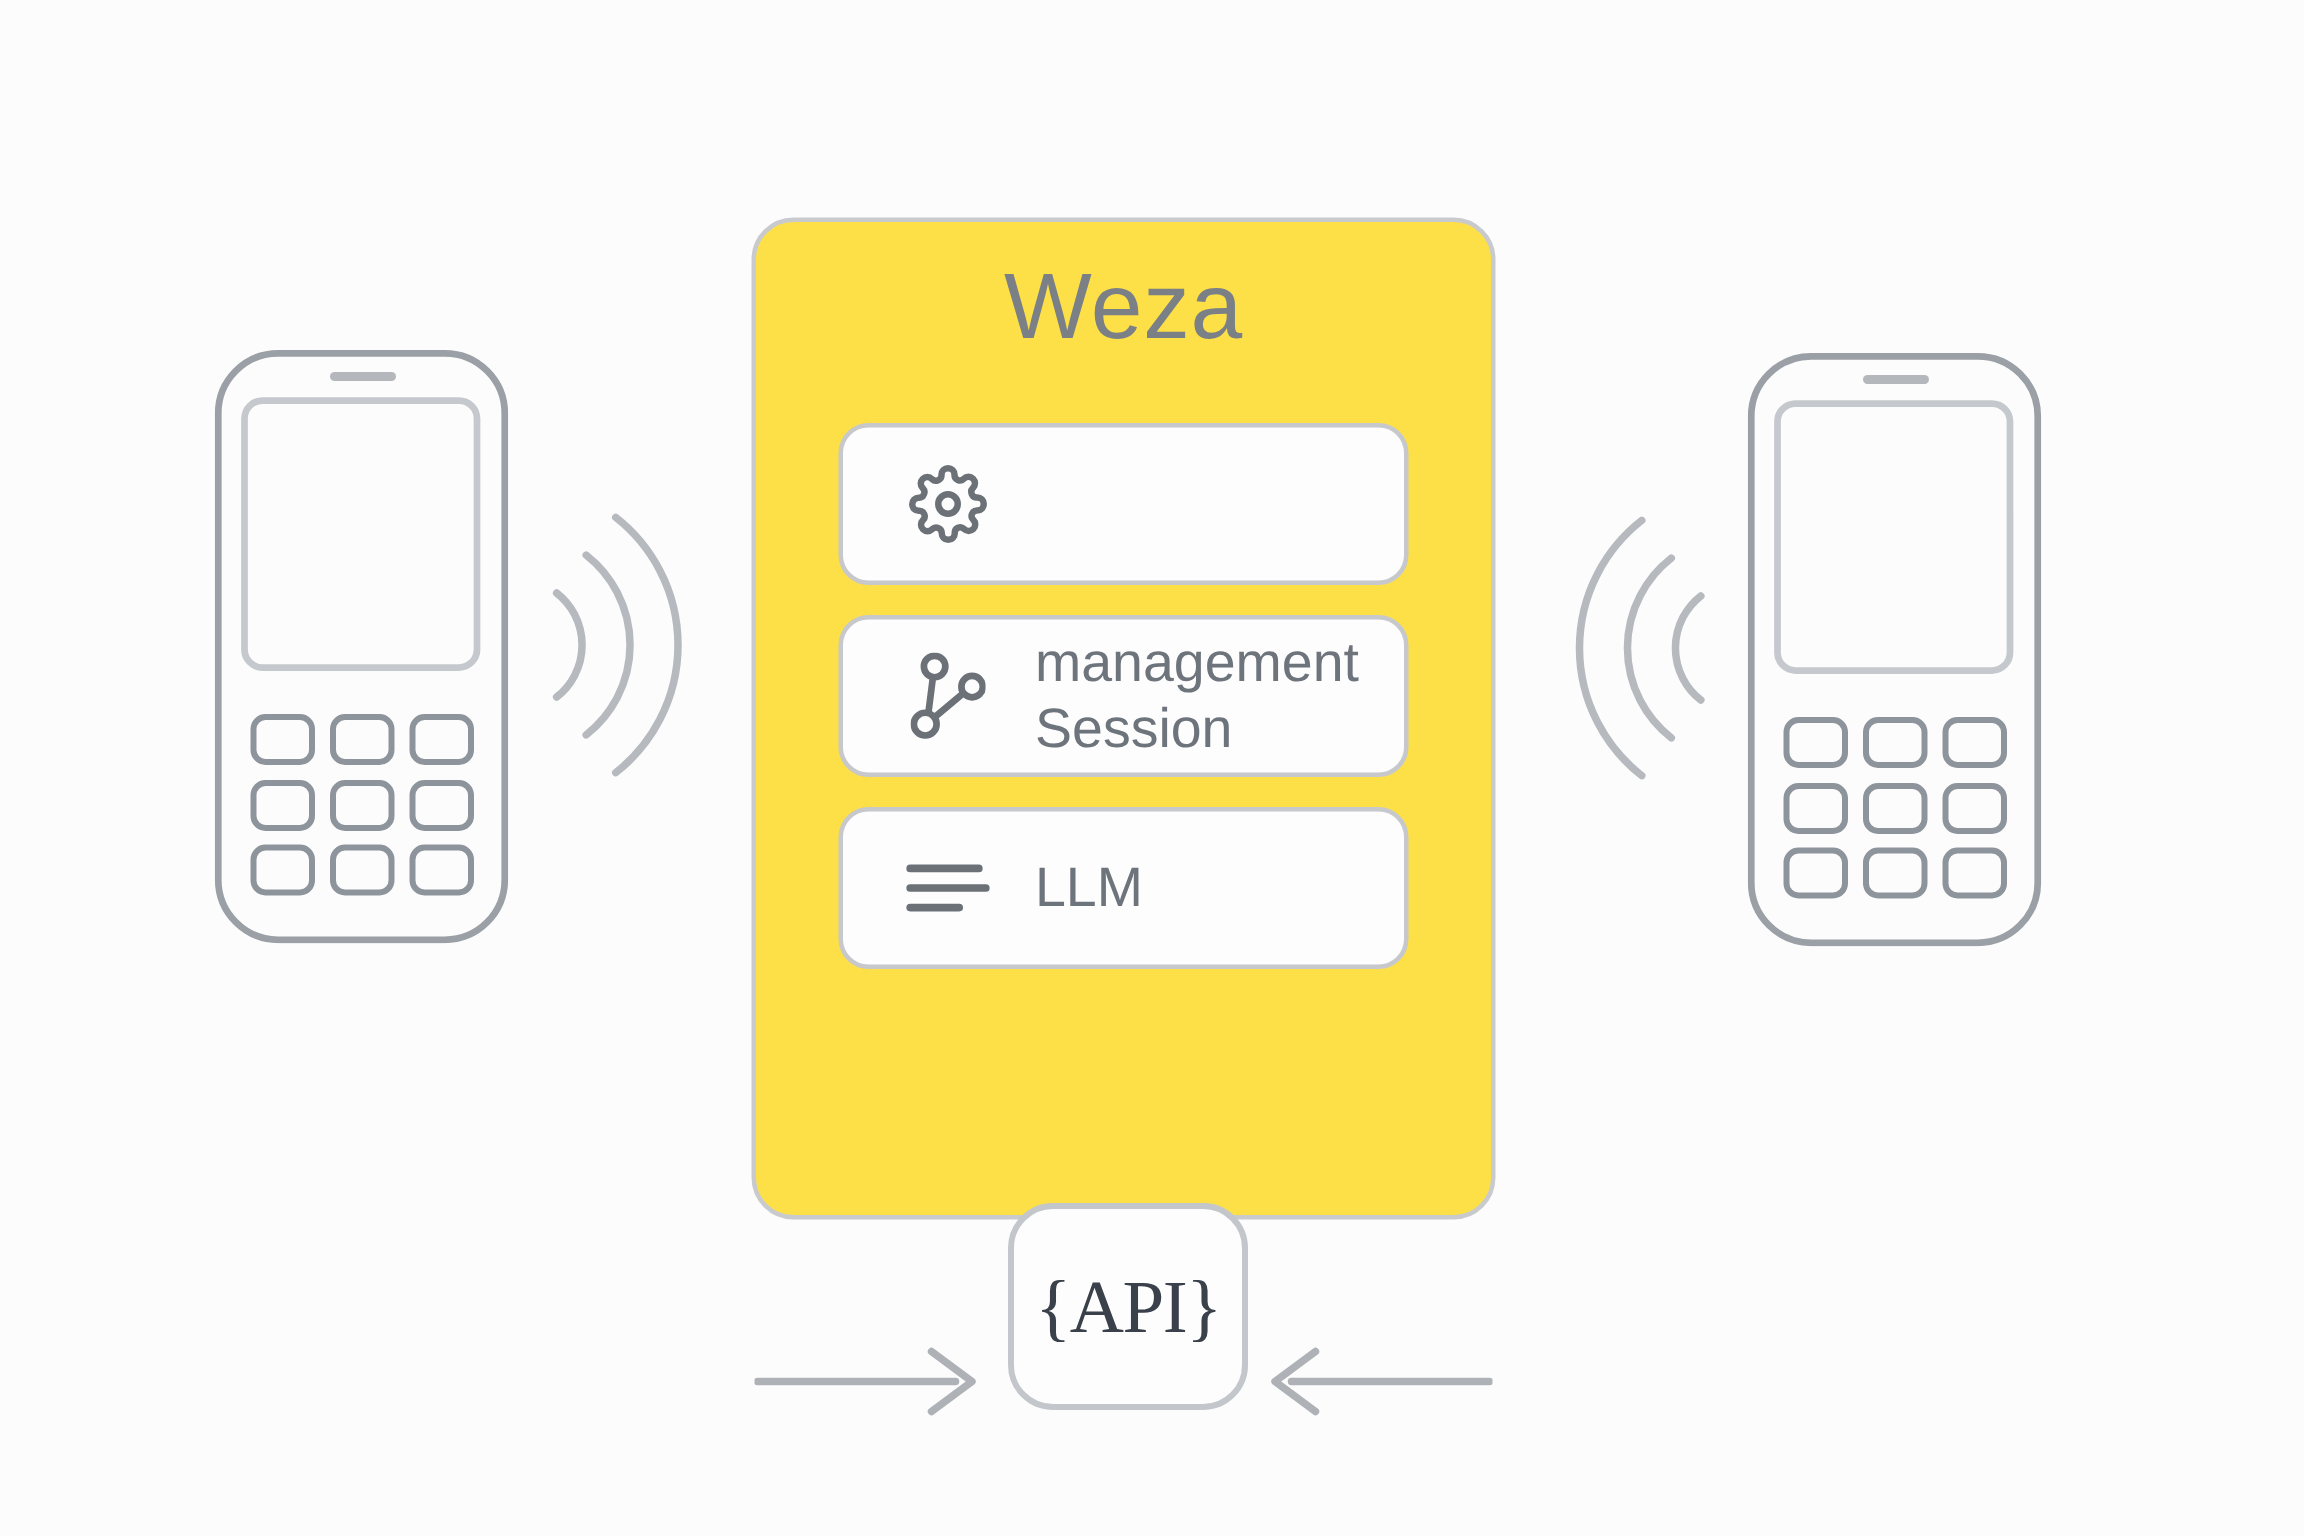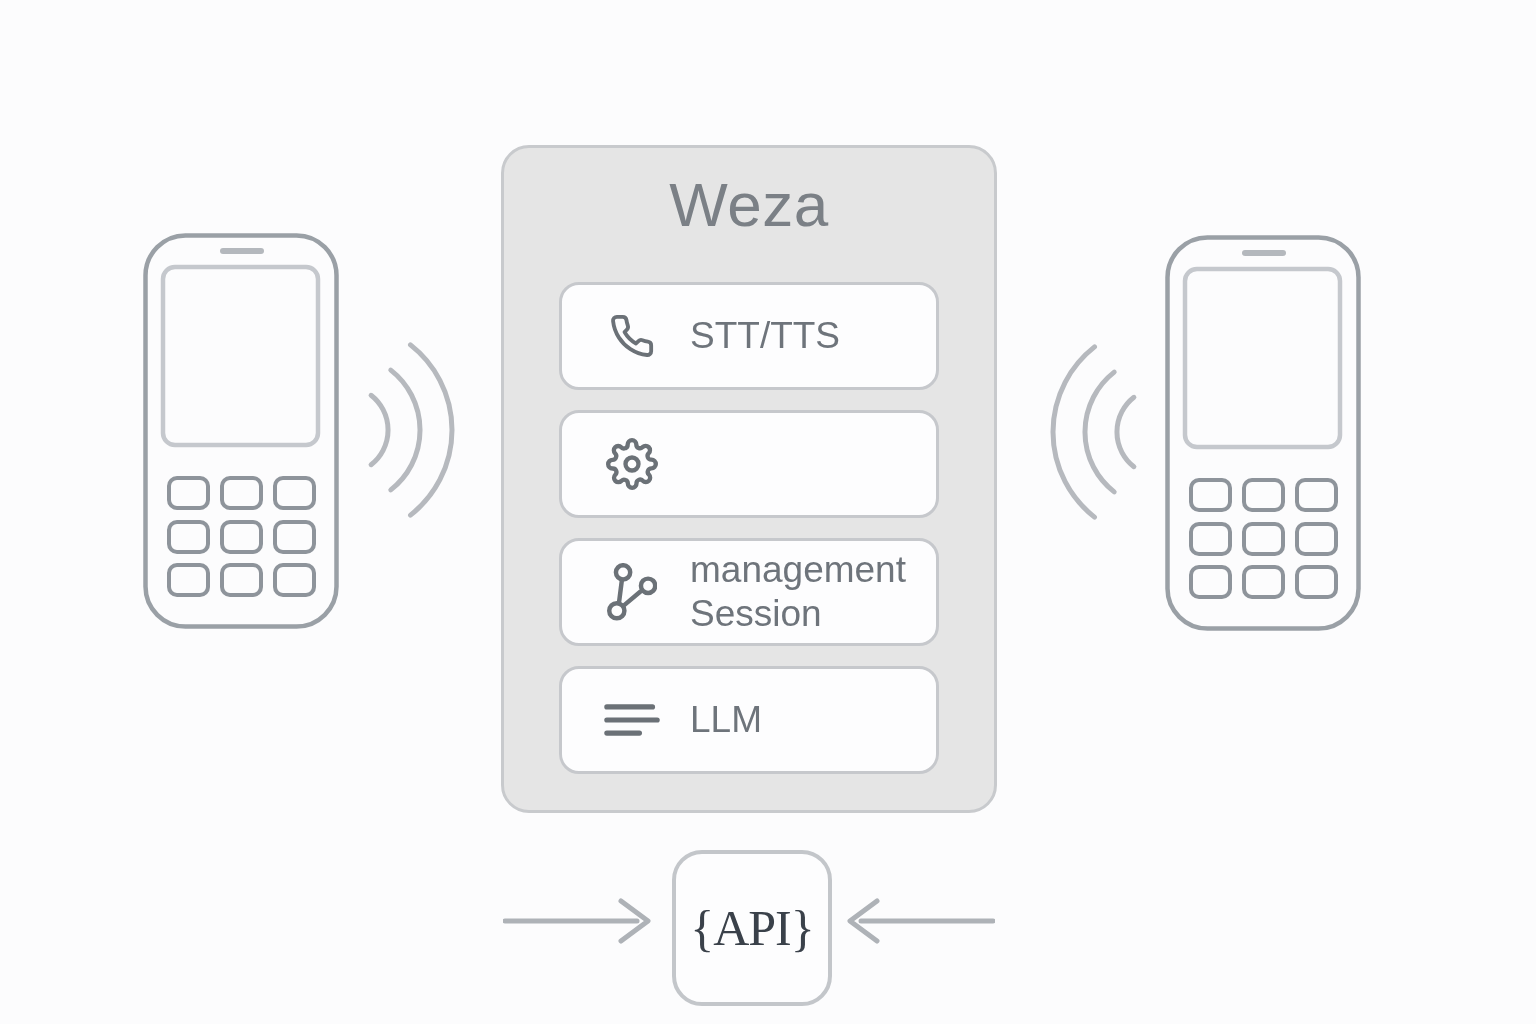--- a/index.html
+++ b/index.html
@@ -18,21 +18,21 @@
   .abs { position: absolute; }
 
   
   .weza-box {
     position: absolute;
     left: 501px; top: 145px;
     width: 496px; height: 668px;
     border: 3px solid #c8cacd;
     border-radius: 28px;
     box-sizing: border-box;
-    background: #e5e5e5;
+    background: #fde047;
   }
   .weza-title {
     position: absolute;
     left: 0; top: 22px; width: 100%;
     text-align: center;
     font-size: 62px;
     line-height: 70px;
     color: #7b8086;
     letter-spacing: 0.5px;
   }
@@ -73,22 +73,22 @@
     position: absolute;
     width: 360px;
     text-align: center;
     font-size: 41px;
     color: #3f4750;
   }
 
   
   .api-box {
     position: absolute;
-    left: 672px; top: 850px;
-    width: 160px; height: 156px;
+    left: 672px; top: 802px;
+    width: 160px; height: 138px;
     border: 4px solid #c3c6ca;
     border-radius: 30px;
     box-sizing: border-box;
     background: #fdfdfe;
     display: flex;
     align-items: center;
     justify-content: center;
   }
   .api-text {
     font-family: "Liberation Serif", "DejaVu Serif", serif;
@@ -128,30 +128,20 @@
       <path d="M58.5 4.9 A108 108 0 0 1 58.5 175.1"></path>
     </g>
   </svg>
 
 
   <div class="weza-box">
     <div class="weza-title">Weza</div>
 
     <div class="modules">
 
-      <div class="module">
-        <span class="icon-slot">
-          <svg width="46" height="46" viewBox="0 0 24 24" fill="none" stroke="#6b7177" stroke-width="2" stroke-linecap="round" stroke-linejoin="round">
-            <path d="M22 16.92v3a2 2 0 0 1-2.18 2 19.79 19.79 0 0 1-8.63-3.07 19.5 19.5 0 0 1-6-6 19.79 19.79 0 0 1-3.07-8.67A2 2 0 0 1 4.11 2h3a2 2 0 0 1 2 1.72 12.84 12.84 0 0 0 .7 2.81 2 2 0 0 1-.45 2.11L8.09 9.91a16 16 0 0 0 6 6l1.27-1.27a2 2 0 0 1 2.11-.45 12.84 12.84 0 0 0 2.81.7A2 2 0 0 1 22 16.92z"></path>
-          </svg>
-        </span>
-        <div class="module-text">
-          <div>STT/TTS</div>
-        </div>
-      </div>
 
       <div class="module">
         <span class="icon-slot">
           <svg width="52" height="52" viewBox="0 0 24 24" fill="none" stroke="#6b7177" stroke-width="2" stroke-linecap="round" stroke-linejoin="round">
             <circle cx="12" cy="12" r="3"></circle>
             <path d="M19.4 15a1.65 1.65 0 0 0 .33 1.82l.06.06a2 2 0 0 1 0 2.83 2 2 0 0 1-2.83 0l-.06-.06a1.65 1.65 0 0 0-1.82-.33 1.65 1.65 0 0 0-1 1.51V21a2 2 0 0 1-2 2 2 2 0 0 1-2-2v-.09A1.65 1.65 0 0 0 9 19.4a1.65 1.65 0 0 0-1.82.33l-.06.06a2 2 0 0 1-2.83 0 2 2 0 0 1 0-2.83l.06-.06a1.65 1.65 0 0 0 .33-1.82 1.65 1.65 0 0 0-1.51-1H3a2 2 0 0 1-2-2 2 2 0 0 1 2-2h.09A1.65 1.65 0 0 0 4.6 9a1.65 1.65 0 0 0-.33-1.82l-.06-.06a2 2 0 0 1 0-2.83 2 2 0 0 1 2.83 0l.06.06a1.65 1.65 0 0 0 1.82.33H9a1.65 1.65 0 0 0 1-1.51V3a2 2 0 0 1 2-2 2 2 0 0 1 2 2v.09a1.65 1.65 0 0 0 1 1.51 1.65 1.65 0 0 0 1.82-.33l.06-.06a2 2 0 0 1 2.83 0 2 2 0 0 1 0 2.83l-.06.06a1.65 1.65 0 0 0-.33 1.82V9a1.65 1.65 0 0 0 1.51 1H21a2 2 0 0 1 2 2 2 2 0 0 1-2 2h-.09a1.65 1.65 0 0 0-1.51 1z"></path>
           </svg>
         </span>
       </div>
 

